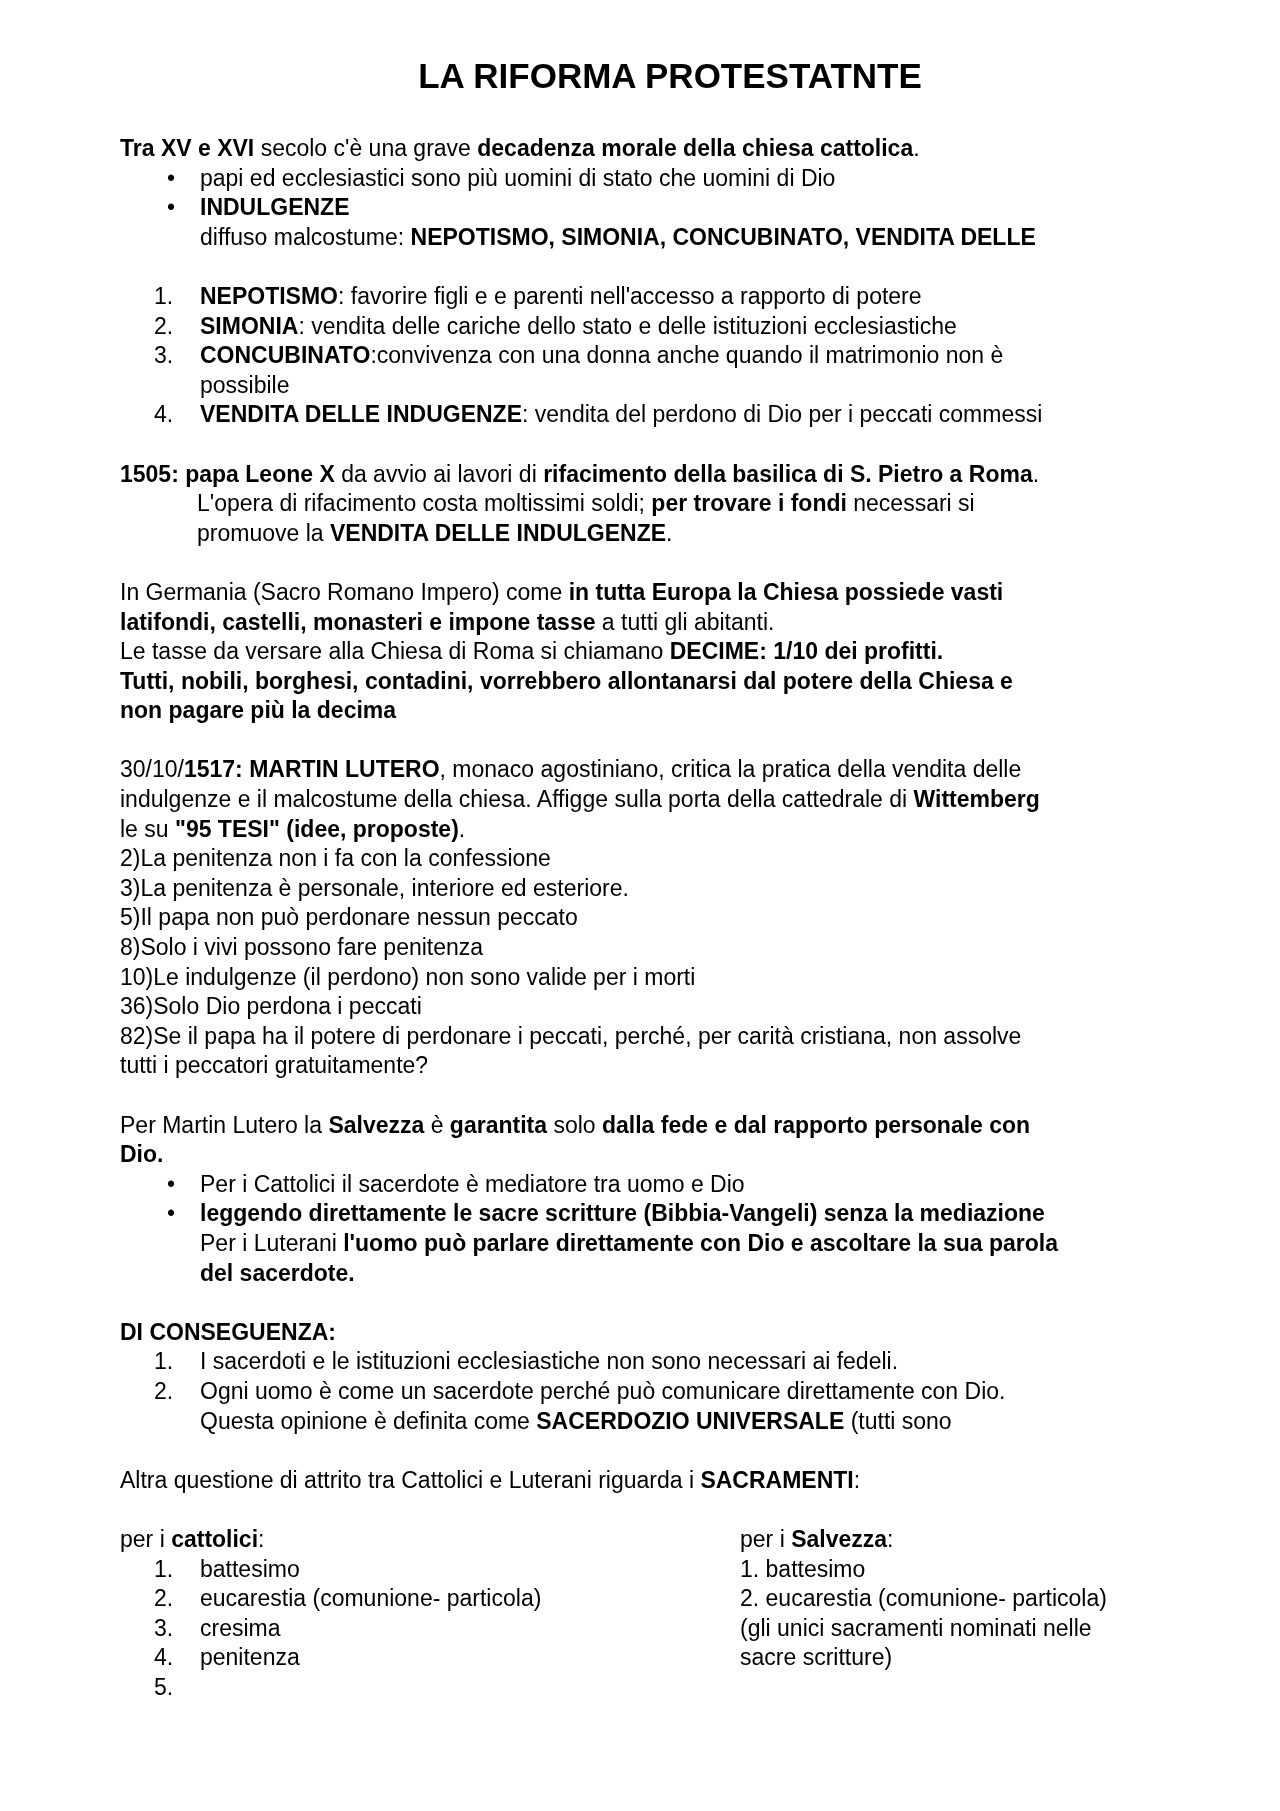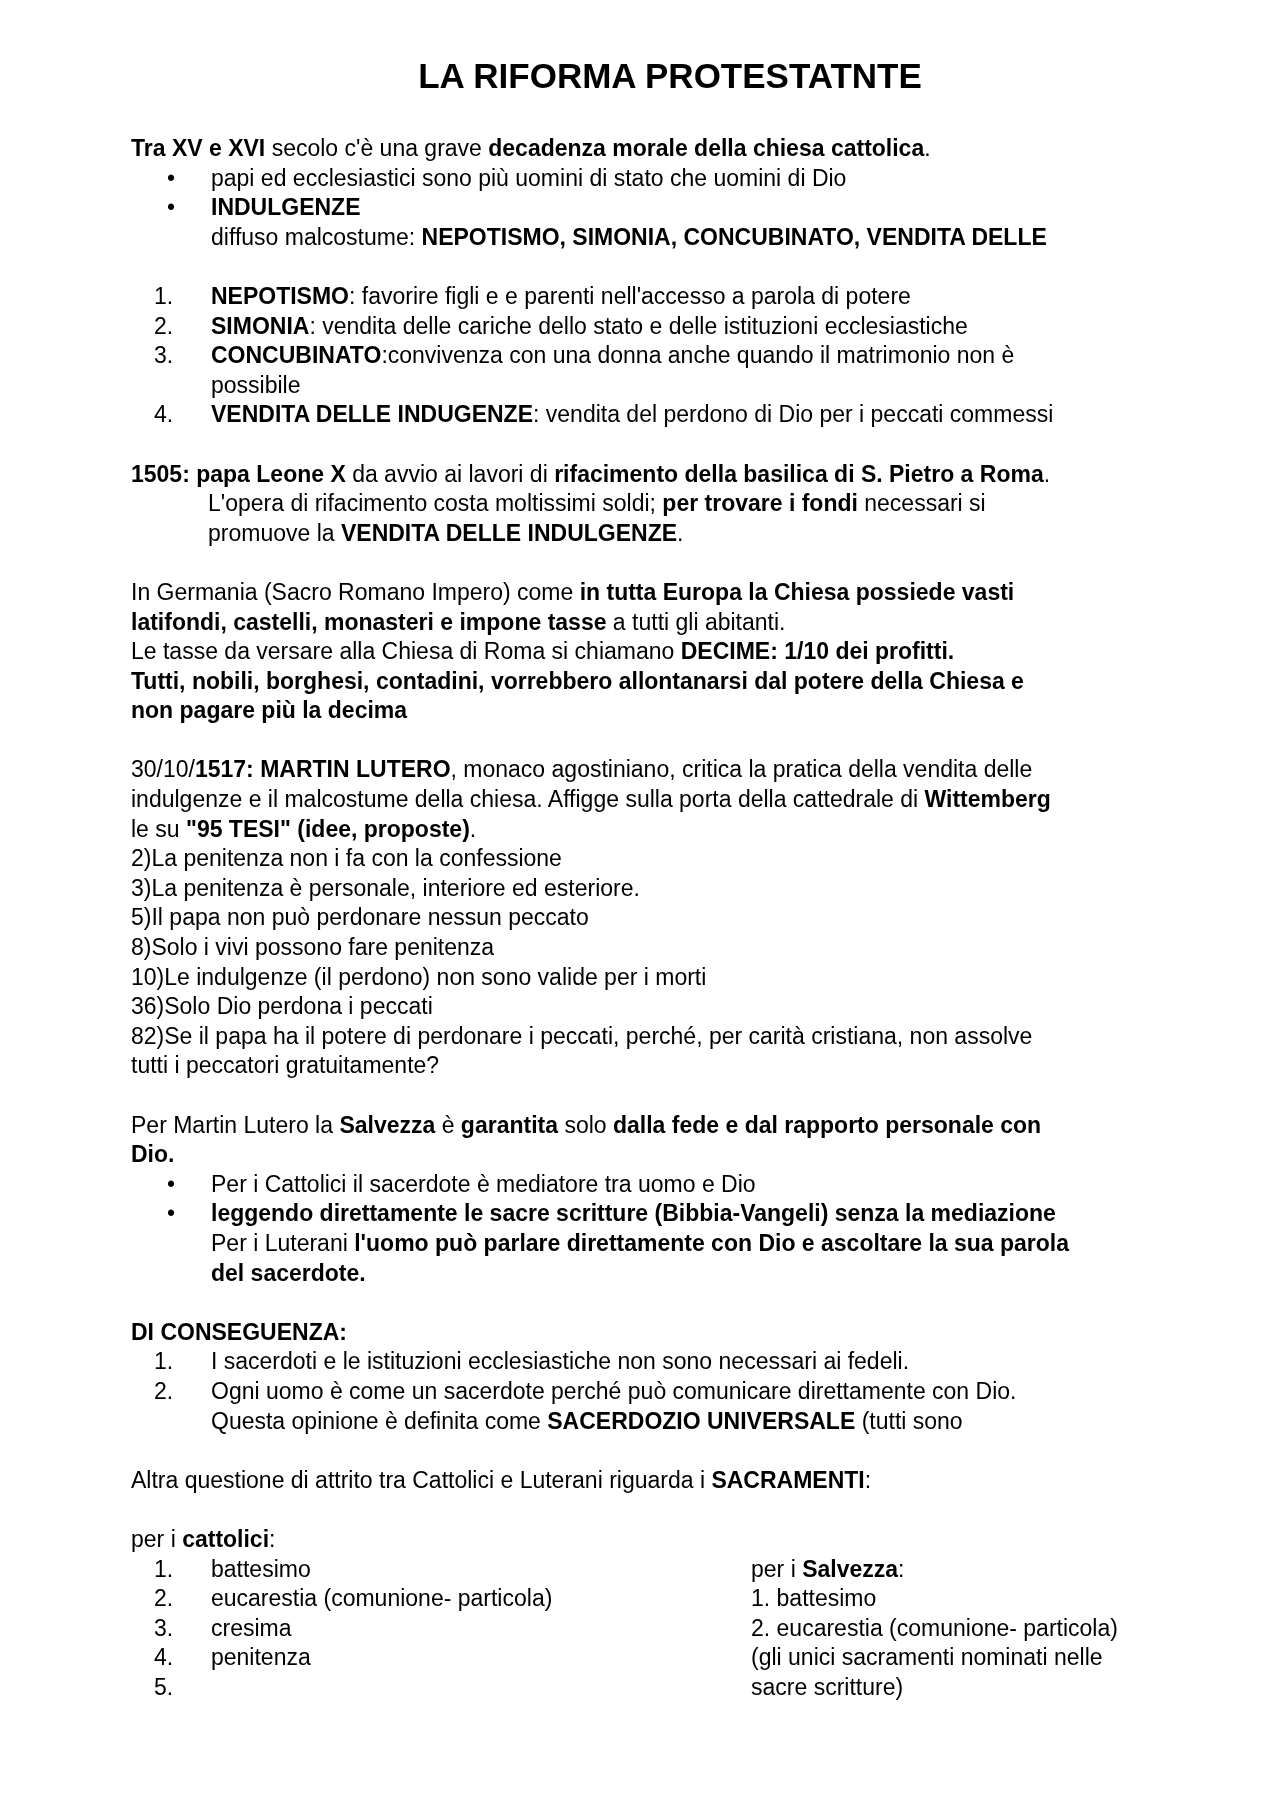--- a/index.html
+++ b/index.html
@@ -18,29 +18,29 @@
   }
   .title {
     font-size: 35px;
     font-weight: 700;
     line-height: 37px;
     text-align: center;
     margin: 0 0 40px 0;
     white-space: nowrap;
   }
   .gap { height: 29.6px; }
-  .ln { white-space: nowrap; margin-left: 11px; }
+  .ln { white-space: nowrap; }
   b { font-weight: 700; }
   .li { display: flex; white-space: nowrap; }
   .mk { flex: 0 0 80px; }
   .mk.bullet { padding-left: 47px; }
   .mk.num { padding-left: 34px; }
   .tx { flex: 1 1 auto; min-width: 0; }
   .hang { padding-left: 77px; }
-  .cols { display: flex; align-items: flex-end; }
+  .cols { display: flex; align-items: flex-start; }
   .col-left { flex: 0 0 620px; }
   .col-right { flex: 1 1 auto; }
 </style>
 </head>
 <body>
 
 <div class="page">
 
   <h1 class="title">LA RIFORMA PROTESTATNTE</h1>
 
@@ -58,21 +58,21 @@
       <div class="ln"><b>INDULGENZE</b></div>
       <div class="ln"><span>diffuso malcostume: </span><b>NEPOTISMO, SIMONIA, CONCUBINATO, VENDITA DELLE</b></div>
     </div>
   </div>
 
   <div class="gap"></div>
 
   <div class="li">
     <span class="mk num">1.</span>
     <div class="tx">
-        <div class="ln"><b>NEPOTISMO</b><span>: favorire figli e e parenti nell'accesso a parola di potere</span></div>
+        <div class="ln"><b>NEPOTISMO</b><span>: favorire figli e e parenti nell'accesso a rapporto di potere</span></div>
       </div>
   </div>
   <div class="li">
     <span class="mk num">2.</span>
     <div class="tx">
         <div class="ln"><b>SIMONIA</b><span>: vendita delle cariche dello stato e delle istituzioni ecclesiastiche</span></div>
       </div>
   </div>
   <div class="li">
     <span class="mk num">3.</span>

